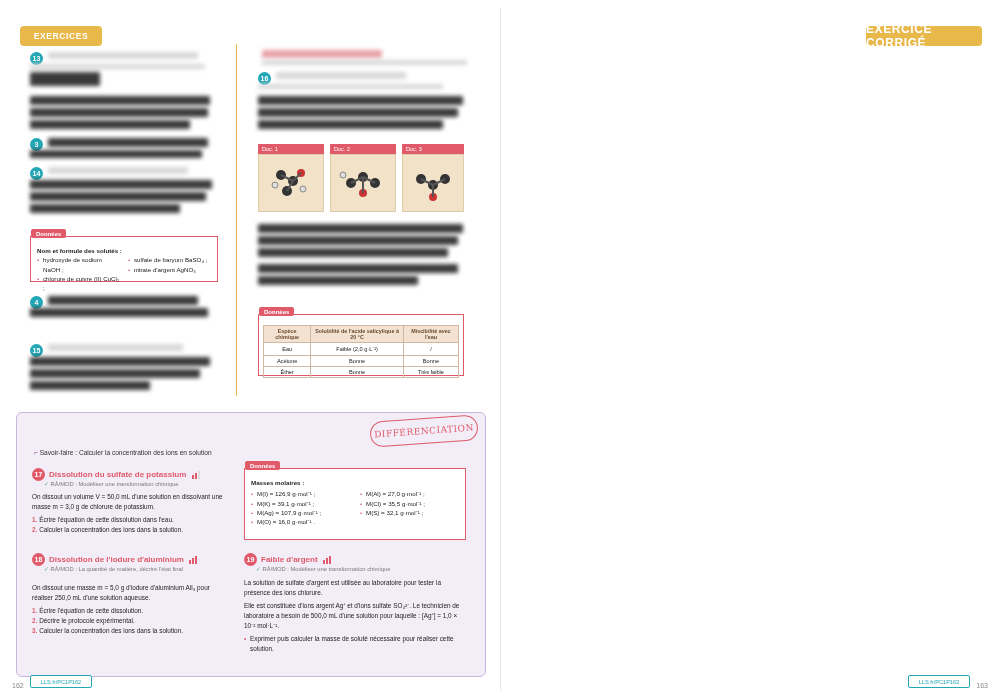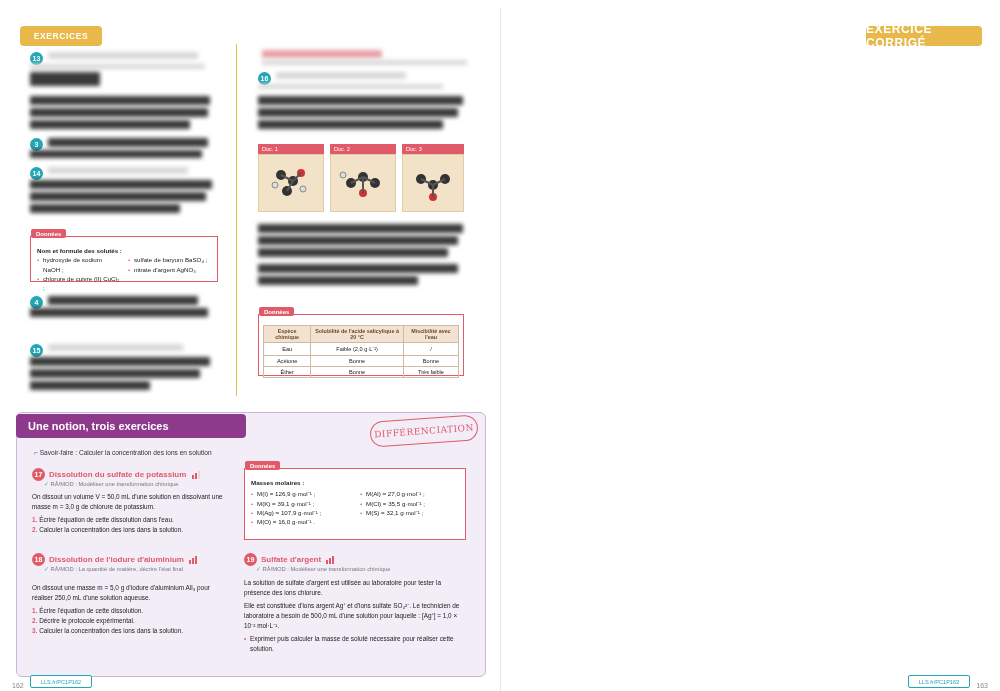--- a/index.html
+++ b/index.html
@@ -243,21 +243,20 @@
             <td>Éther</td>
             <td>Bonne</td>
             <td>Très faible</td>
           </tr>
         </tbody>
           </table>
       </div>
     </div>
 
     <div class="notion-panel"></div>
-    <div class="notion-title">Une notion, trois exercices</div>
     <div class="diff-stamp">DIFFÉRENCIATION</div>
     <div class="savoir-faire">
       <span class="arrow">⌐</span>
       <span>Savoir-faire : Calculer la concentration des ions en solution</span>
     </div>
 
     <div class="ex-head" style="left:32px; top:460px;">
       <span class="ex-num">17</span><span>Dissolution du sulfate de potassium</span>
       <span class="bars"><i style="height:4px"></i><i style="height:6px"></i><i style="height:8px;background:#ddd"></i></span>
     </div>
@@ -284,21 +283,21 @@
     <div class="body-txt" style="left:32px; top:575px; width:200px;">
       <div>On dissout une masse m = 5,0 g d'iodure d'aluminium All₃ pour réaliser 250,0 mL d'une solution aqueuse.</div>
       <div style="margin-top:3px;">
         <div><span class="qnum">1.</span> <span>Écrire l'équation de cette dissolution.</span></div>
         <div><span class="qnum">2.</span> <span>Décrire le protocole expérimental.</span></div>
         <div><span class="qnum">3.</span> <span>Calculer la concentration des ions dans la solution.</span></div>
       </div>
     </div>
 
     <div class="ex-head" style="left:244px; top:545px;">
-      <span class="ex-num">19</span><span>Sulfate d'argent</span>
+      <span class="ex-num">19</span><span>Faible d'argent</span>
       <span class="bars"><i style="height:4px"></i><i style="height:6px"></i><i style="height:8px"></i></span>
     </div>
     <div class="ex-sub" style="left:256px; top:558px;">
       <span class="tick">✓</span>
       <span>RÀ/MOD : Modéliser une transformation chimique</span>
     </div>
     <div class="body-txt" style="left:244px; top:570px; width:222px;">
       <div>La solution de sulfate d'argent est utilisée au laboratoire pour tester la présence des ions chlorure.</div>
       <div style="margin-top:3px;">Elle est constituée d'ions argent Ag⁺ et d'ions sulfate SO₄²⁻. Le technicien de laboratoire a besoin de 500,0 mL d'une solution pour laquelle : [Ag⁺] = 1,0 × 10⁻² mol·L⁻¹.</div>
       <div class="bullet" style="margin-top:3px;">Exprimer puis calculer la masse de soluté nécessaire pour réaliser cette solution.</div>

